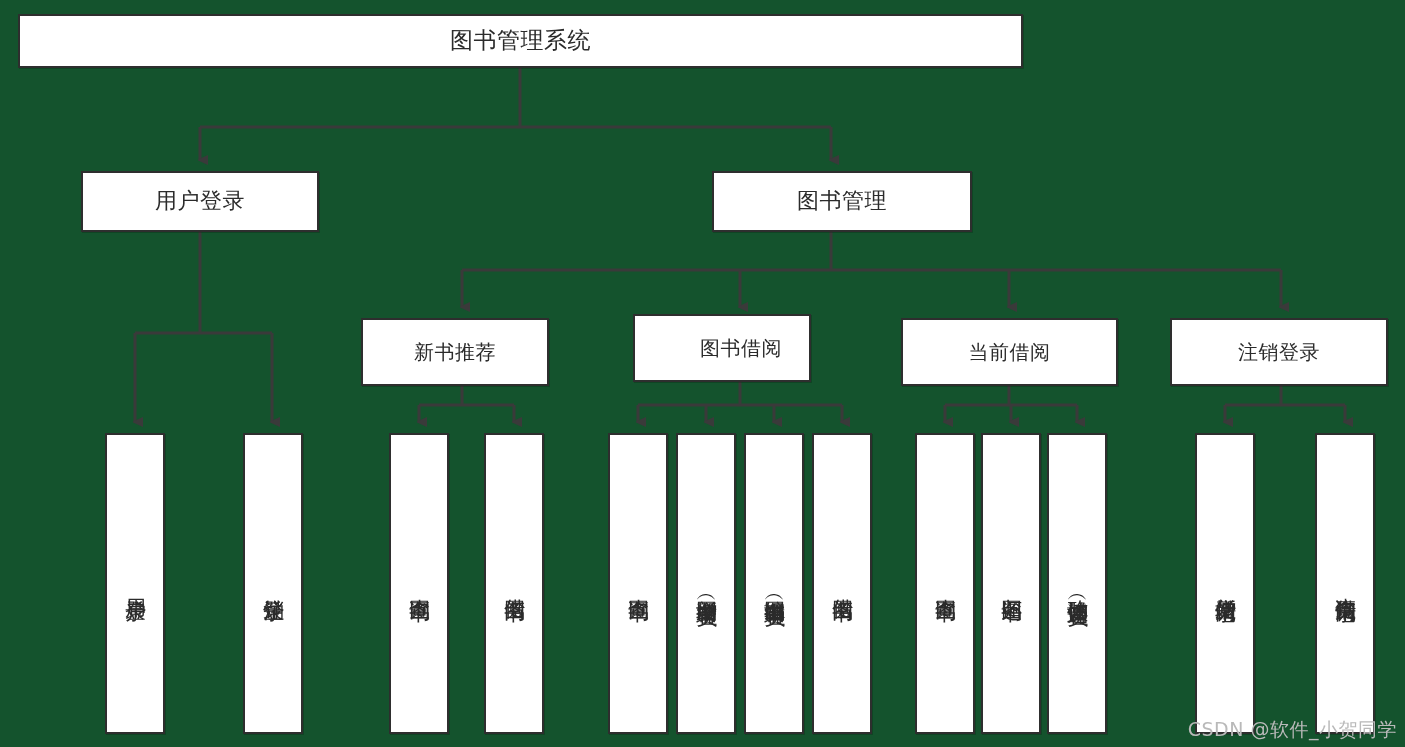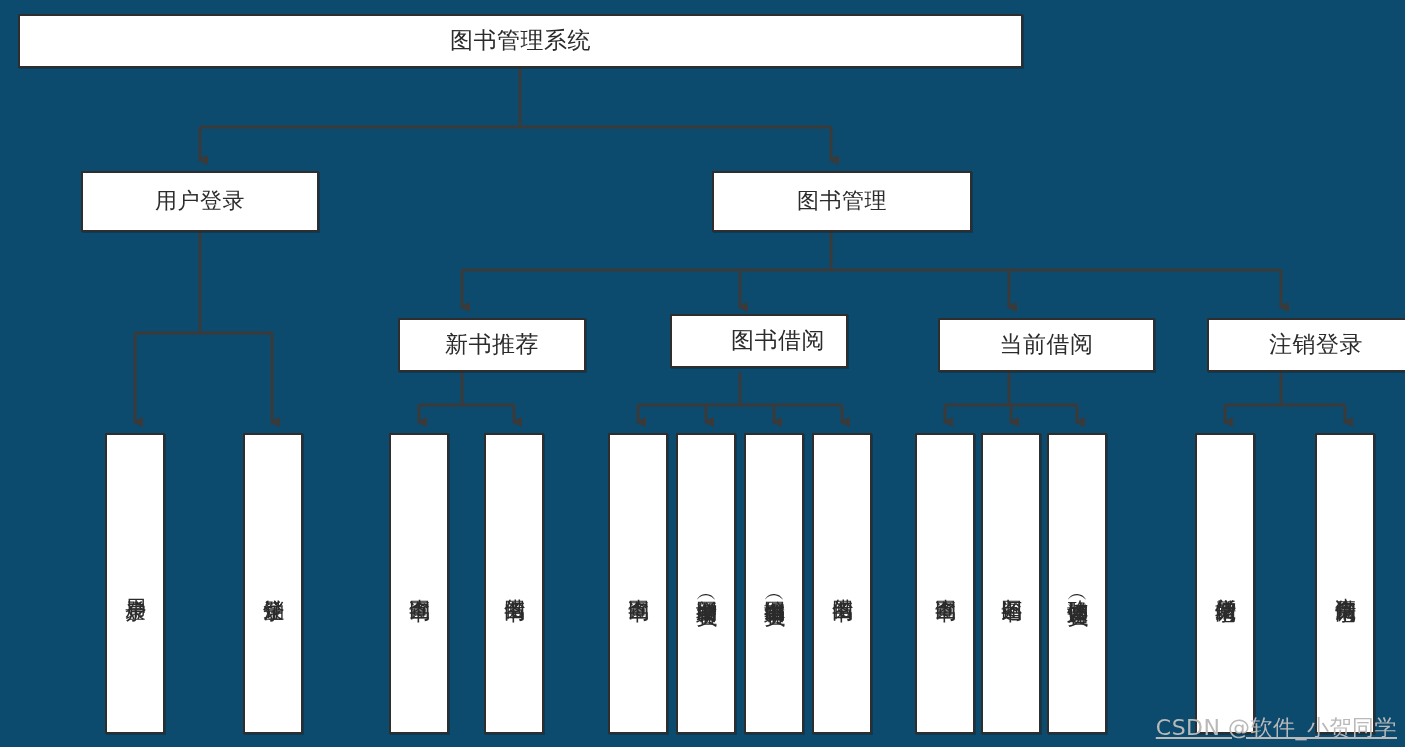--- a/index.html
+++ b/index.html
@@ -8,21 +8,21 @@
     padding: 0;
     background: #ffffff;
   }
   body {
     font-family: "DejaVu Sans", "Liberation Sans", sans-serif;
   }
   #diagram-root {
     position: relative;
     width: 1405px;
     height: 747px;
-    background: #0c4a6e;
+    background: #14532d;
     overflow: hidden;
   }
   #edge-layer {
     position: absolute;
     left: 0;
     top: 0;
     width: 1405px;
     height: 747px;
     pointer-events: none;
   }
@@ -48,23 +48,22 @@
     top: 14px;
     width: 1005px;
     height: 54px;
     font-size: 23px;
   }
   .node-lvl2 {
     height: 61px;
     font-size: 22px;
   }
   .node-lvl3 {
-    height: 54px;
-    font-size: 23px;
-    margin-left: 37px;
+    height: 68px;
+    font-size: 20px;
   }
   .node-leaf {
     top: 433px;
     height: 301px;
     width: 60px;
     font-size: 21px;
     align-items: flex-start;
     padding-top: 0;
   }
   .node-leaf .label {
@@ -79,25 +78,24 @@
     margin: 0 auto;
   }
   .node-leaf.align-top .label {
     align-items: flex-start;
     padding-top: 4px;
   }
   #watermark {
     position: absolute;
     right: 8px;
     bottom: 4px;
-    font-size: 22px;
+    font-size: 19px;
     color: #b9b9b9;
     white-space: nowrap;
     letter-spacing: 0.5px;
-    text-decoration: underline;
   }
 </style>
 </head>
 <body>
 
 <div id="diagram-root">
 
   <svg id="edge-layer" viewBox="0 0 1405 747" xmlns="http://www.w3.org/2000/svg">
     <defs>
       <marker id="arrowhead" markerWidth="10" markerHeight="10" refX="5" refY="8" orient="auto" markerUnits="userSpaceOnUse">

